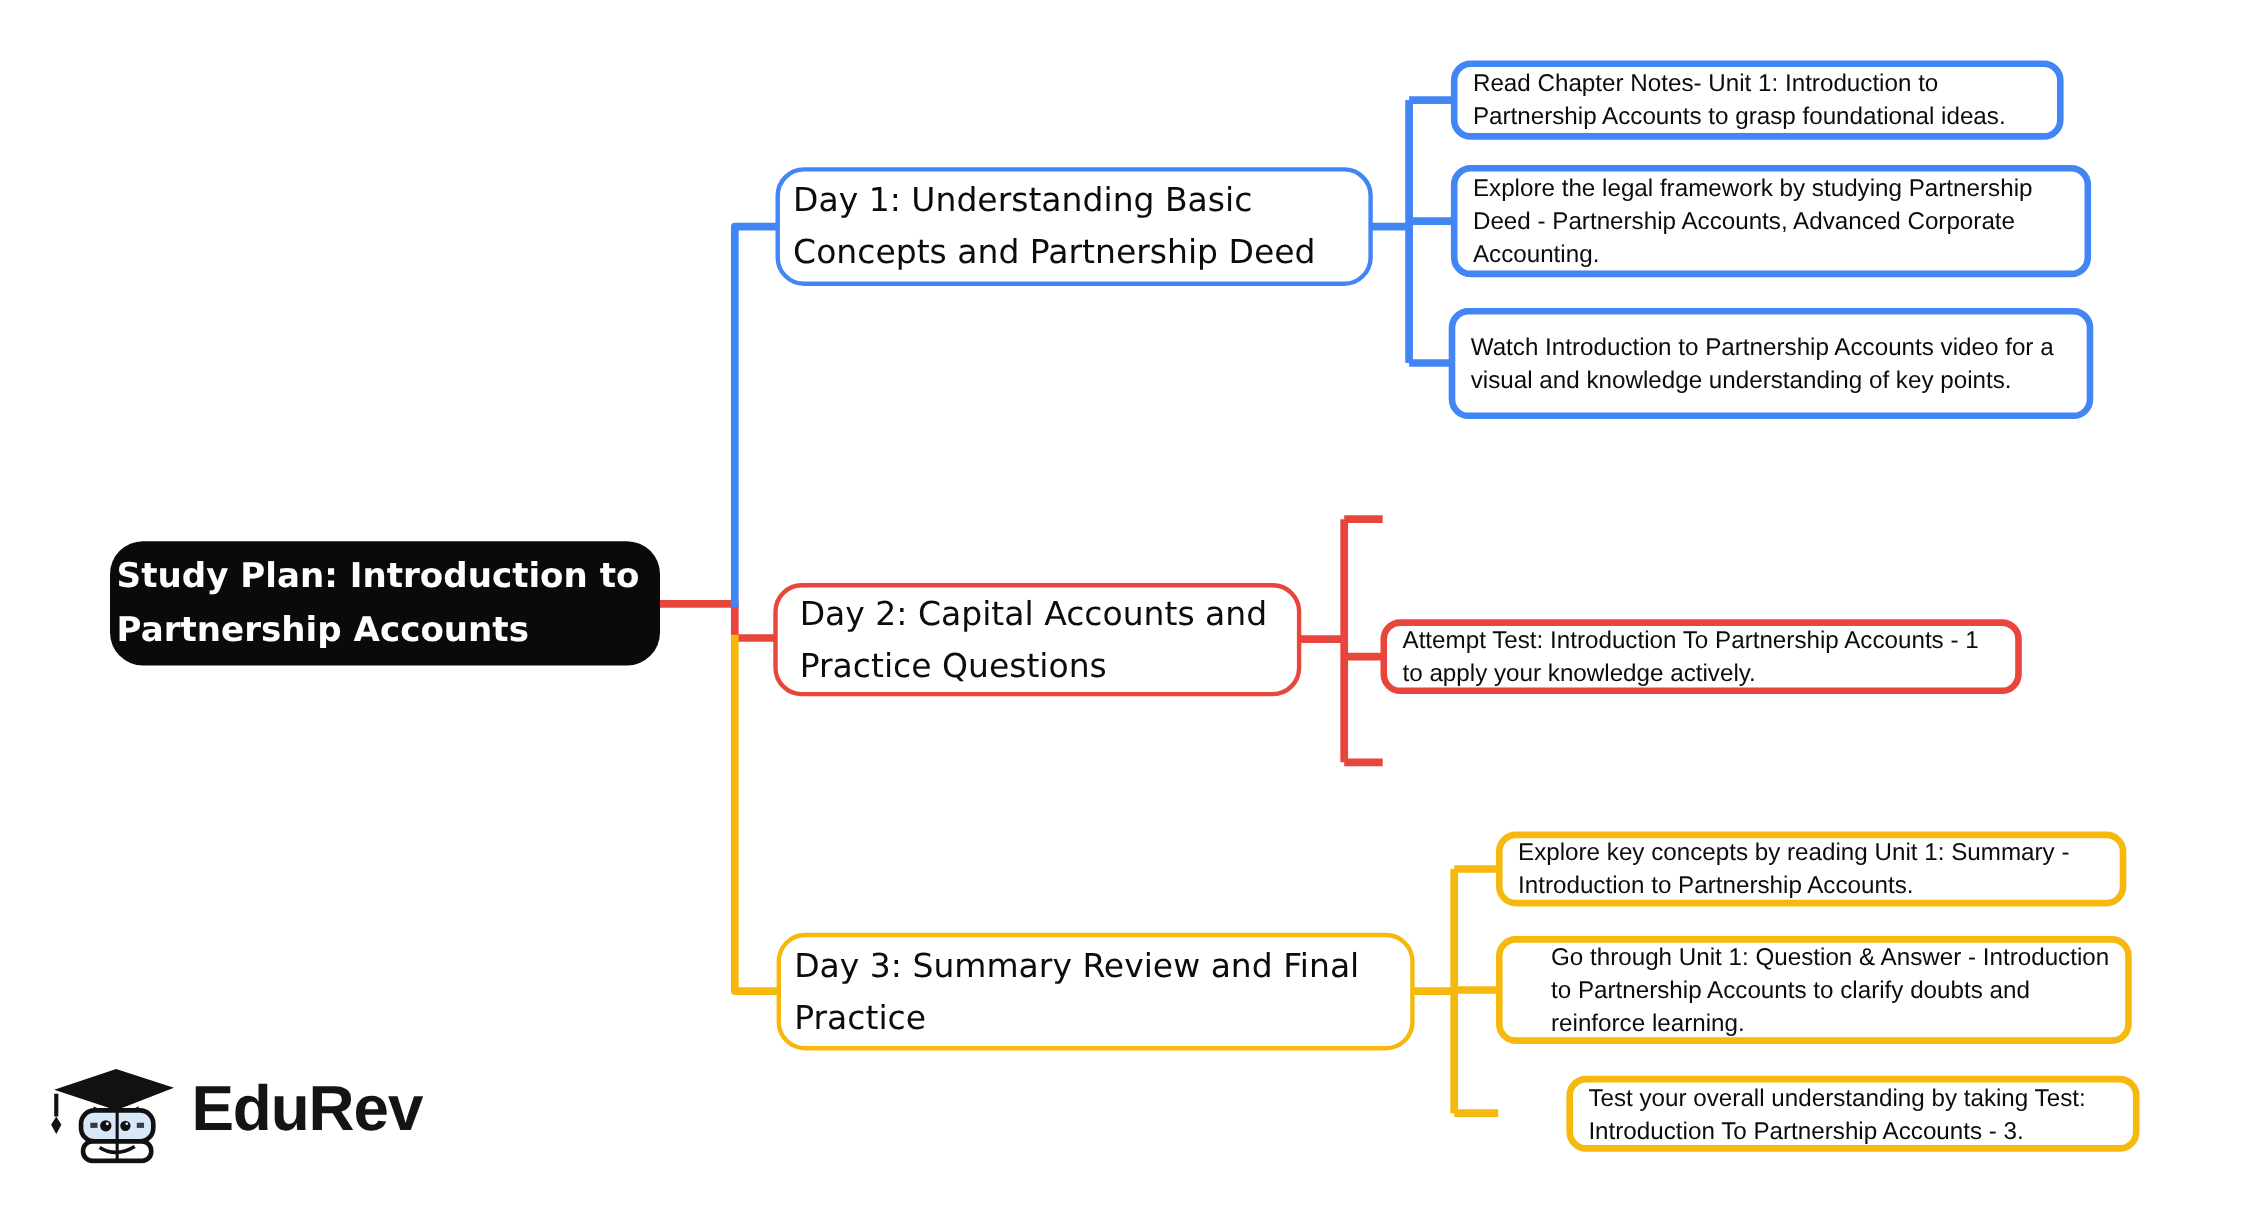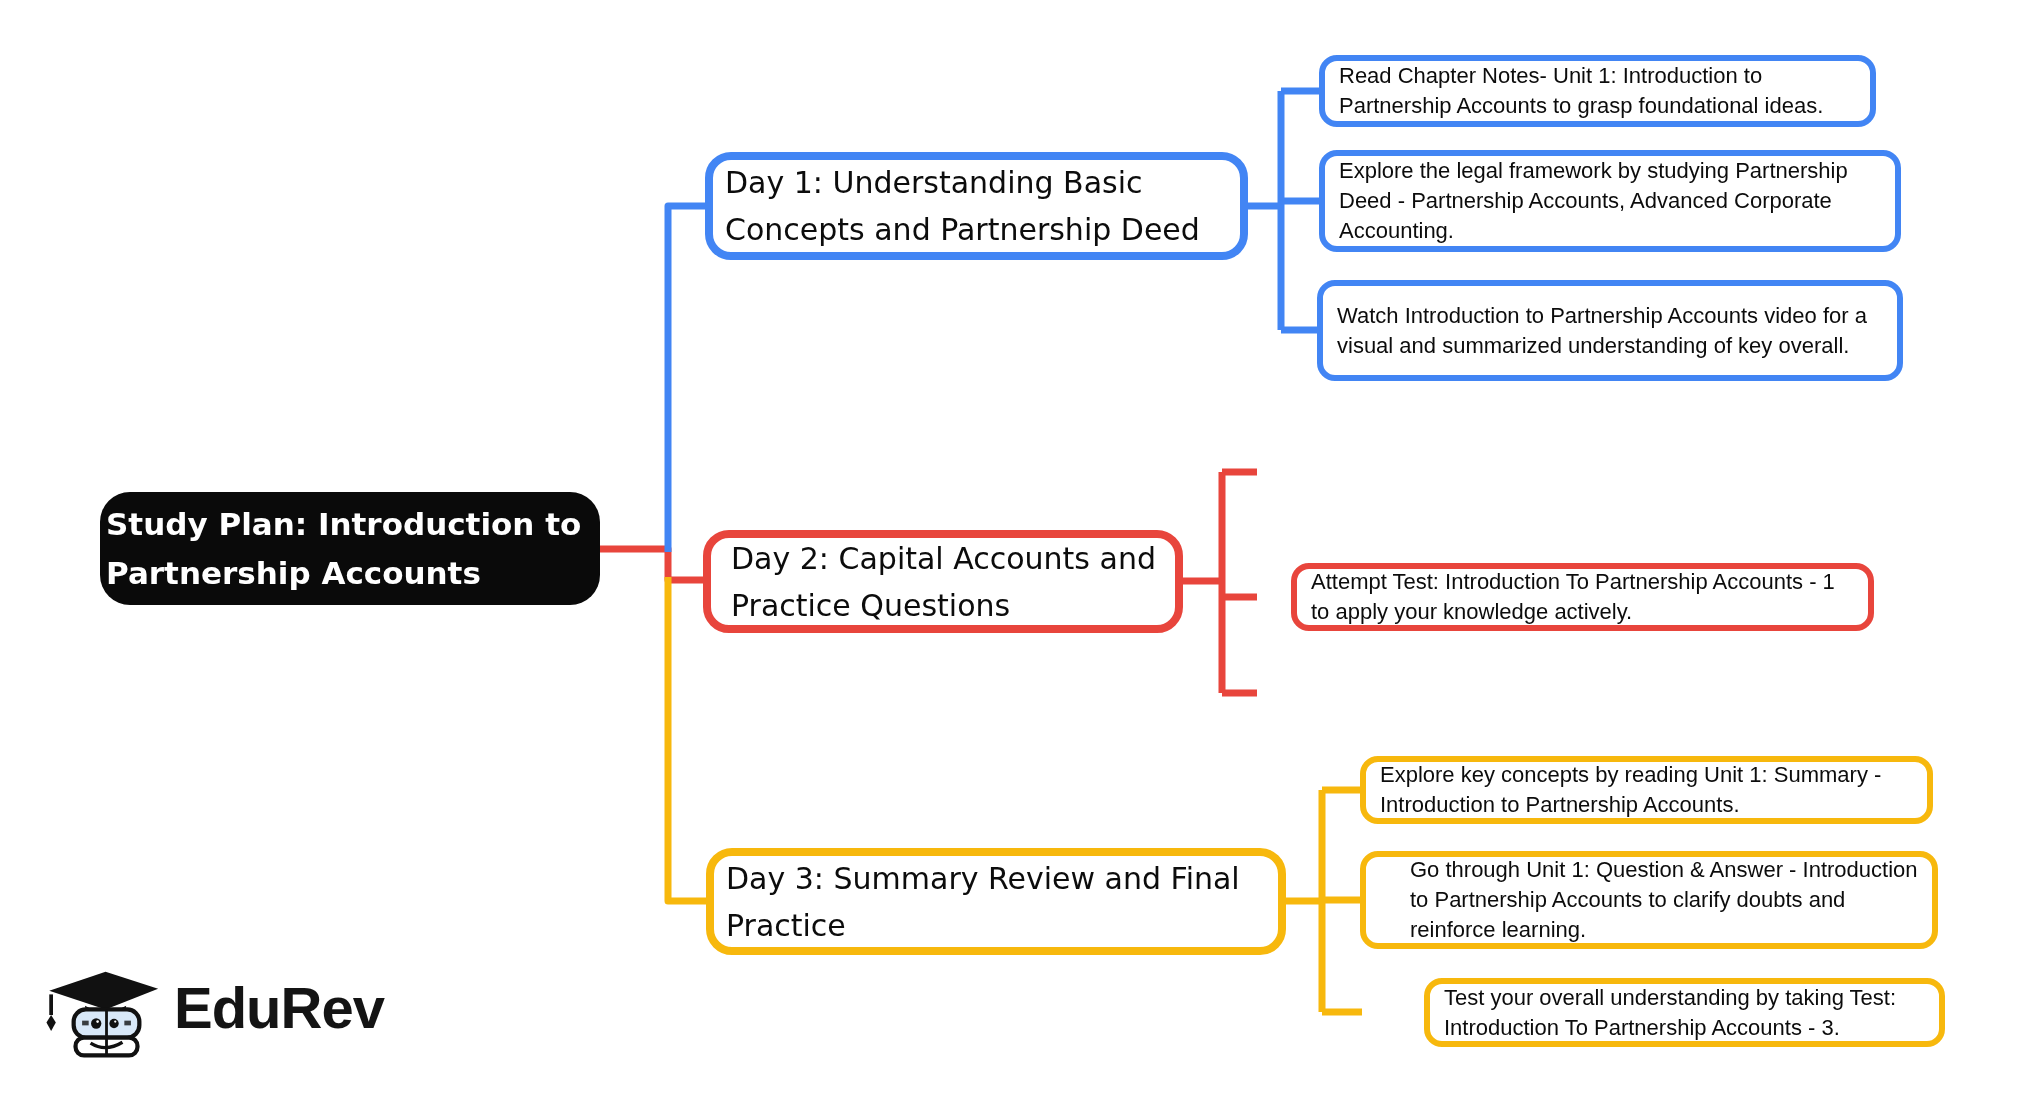--- a/index.html
+++ b/index.html
@@ -17,21 +17,21 @@
     display:flex;align-items:center;justify-content:center;
     background:#ffffff;
   }
   .central{
     left:100px;top:492px;width:500px;height:113px;
     border-radius:30px;color:#ffffff;
     font:bold 31px/49px "DejaVu Sans", sans-serif;
     padding:0 6px;
   }
   .day{
-    border:8px solid #4c1d95;border-radius:26px;
+    border:4px solid #4c1d95;border-radius:26px;
     font:30px/47px "DejaVu Sans", sans-serif;color:#0c0c0c;
     padding:0 12px;
   }
   .day1{left:705px;top:152px;width:543px;height:108px;}
   .day2{left:703px;top:530px;width:480px;height:103px;}
   .day3{left:706px;top:848px;width:580px;height:107px;}
   .leaf{
     border:6px solid #888;border-radius:18px;
     font:22px/30px "Liberation Sans", sans-serif;color:#0c0c0c;
     padding:2px 14px;
@@ -79,27 +79,27 @@
   <div class="node day day1" style="border-color: rgb(66, 133, 244);">
     <span>Day 1: Understanding Basic Concepts and Partnership Deed</span>
   </div>
   <div class="node leaf d1l1" style="border-color: rgb(66, 133, 244);">
     <span>Read Chapter Notes- Unit 1: Introduction to Partnership Accounts to grasp foundational ideas.</span>
   </div>
   <div class="node leaf d1l2" style="border-color: rgb(66, 133, 244);">
     <span>Explore the legal framework by studying Partnership Deed - Partnership Accounts, Advanced Corporate Accounting.</span>
   </div>
   <div class="node leaf d1l3" style="border-color: rgb(66, 133, 244);">
-    <span>Watch Introduction to Partnership Accounts video for a visual and summarized understanding of key overall.</span>
+    <span>Watch Introduction to Partnership Accounts video for a visual and knowledge understanding of key points.</span>
   </div>
 
   <div class="node day day2" style="border-color: rgb(232, 69, 60); padding-left: 20px;">
     <span>Day 2: Capital Accounts and Practice Questions</span>
   </div>
-  <div class="node leaf d2l2" style="border-color: rgb(232, 69, 60); margin-left: 36px;">
+  <div class="node leaf d2l2" style="border-color: rgb(232, 69, 60);">
     <span>Attempt Test: Introduction To Partnership Accounts - 1 to apply your knowledge actively.</span>
   </div>
 
   <div class="node day day3" style="border-color: rgb(247, 184, 13);">
     <span>Day 3: Summary Review and Final Practice</span>
   </div>
   <div class="node leaf d3l1" style="border-color: rgb(247, 184, 13);">
     <span>Explore key concepts by reading Unit 1: Summary - Introduction to Partnership Accounts.</span>
   </div>
   <div class="node leaf d3l2" style="border-color: rgb(247, 184, 13); padding-left: 44px;">

